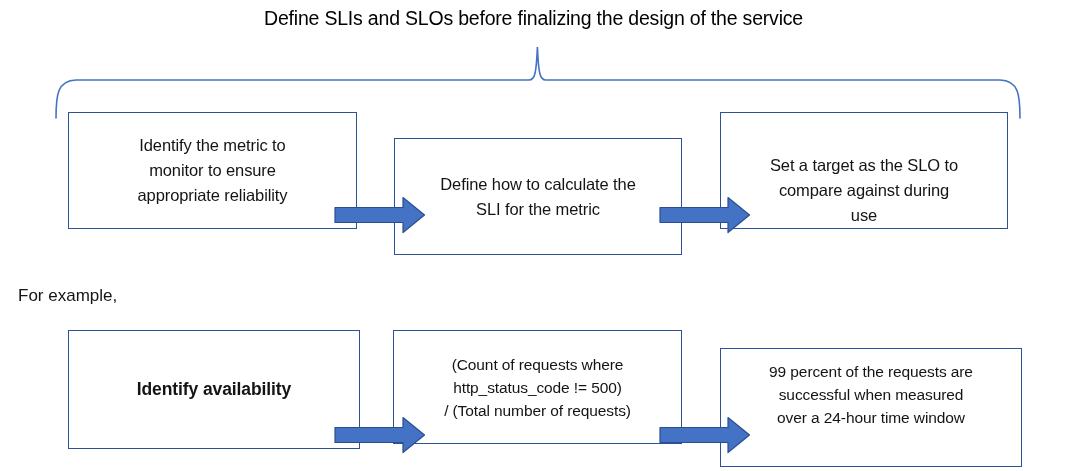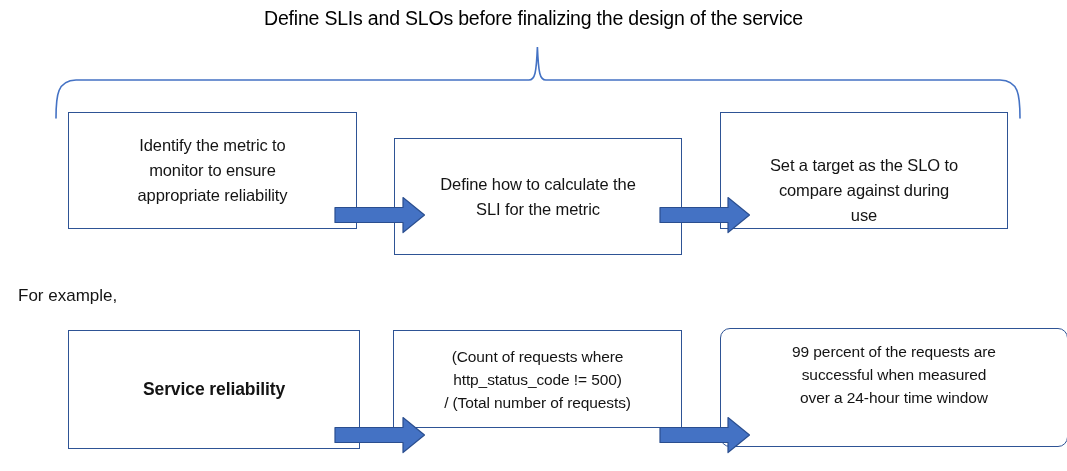--- a/index.html
+++ b/index.html
@@ -51,22 +51,22 @@
     font-size: 16.5px;
     line-height: 25px;
     letter-spacing: -0.1px;
   }
   
   .r1c1 { left: 68px;  top: 112px; width: 289px; height: 117px; }
   .r1c2 { left: 394px; top: 112px; width: 288px; height: 117px; margin-top: 26px; }
   .r1c3 { left: 720px; top: 112px; width: 288px; height: 117px; align-items: flex-end; }
   
   .r2c1 { left: 68px;  top: 330px; width: 292px; height: 119px; }
-  .r2c2 { left: 393px; top: 330px; width: 289px; height: 98px; }
-  .r2c3 { left: 720px; top: 328px; width: 348px; height: 119px; align-items: flex-start; border-radius: 10px; }
+  .r2c2 { left: 393px; top: 330px; width: 289px; height: 114px; }
+  .r2c3 { left: 720px; top: 348px; width: 302px; height: 119px; align-items: flex-start; }
   .r2c1 .box-text {
     font-size: 17.5px;
     font-weight: bold;
   }
   .r2c2 .box-text, .r2c3 .box-text {
     font-size: 15.5px;
     line-height: 23px;
   }
   .r2c3 .box-text { padding-top: 11px; }
   .example-label {
@@ -116,21 +116,21 @@
   <svg class="arrow-svg a1-top" viewBox="0 0 92 38" xmlns="http://www.w3.org/2000/svg" aria-hidden="true">
     <polygon points="1,11.5 69,11.5 69,1.5 90.5,19 69,36.5 69,26.5 1,26.5" fill="#4472C4" stroke="#2A4E8F" stroke-width="1.2" stroke-linejoin="round"></polygon>
   </svg>
   <svg class="arrow-svg a2-top" viewBox="0 0 92 38" xmlns="http://www.w3.org/2000/svg" aria-hidden="true">
     <polygon points="1,11.5 69,11.5 69,1.5 90.5,19 69,36.5 69,26.5 1,26.5" fill="#4472C4" stroke="#2A4E8F" stroke-width="1.2" stroke-linejoin="round"></polygon>
   </svg>
 
   <div class="example-label">For example,</div>
 
   <div class="box r2c1">
-    <span class="box-text">Service reliability</span>
+    <span class="box-text">Identify availability</span>
   </div>
   <div class="box r2c2">
     <span class="box-text">(Count of requests where
 http_status_code != 500)
 / (Total number of requests)</span>
   </div>
   <div class="box r2c3">
     <span class="box-text">99 percent of the requests are
 successful when measured
 over a 24-hour time window</span>

